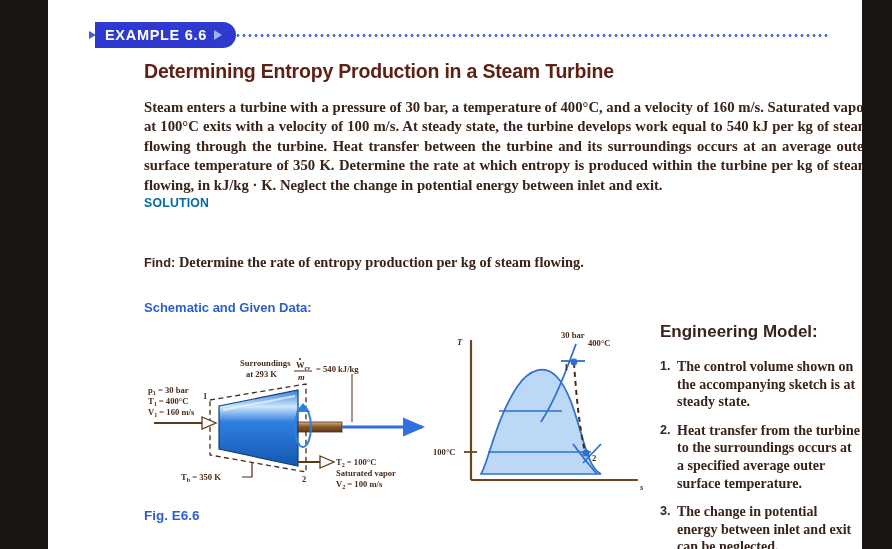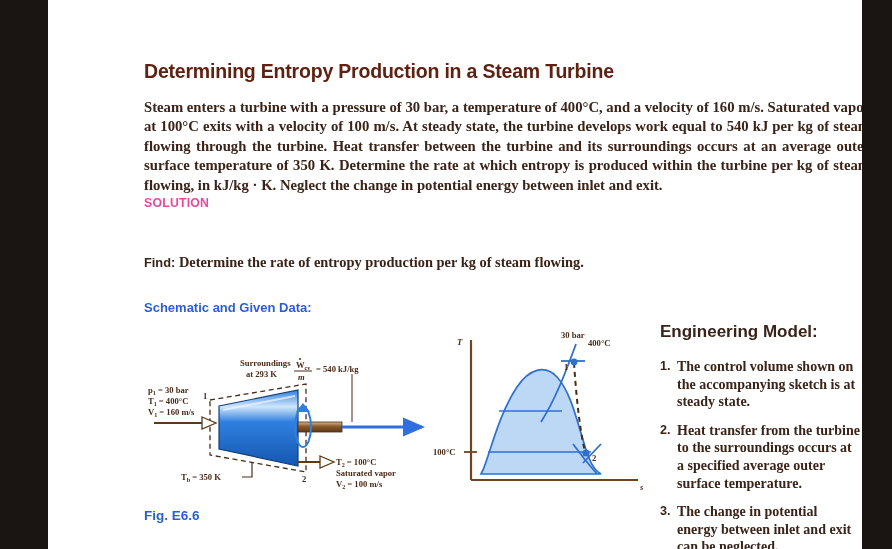--- a/index.html
+++ b/index.html
@@ -18,21 +18,21 @@
         border-top:4px solid transparent;border-bottom:4px solid transparent;}
   .dotrule{position:absolute;left:140px;top:12px;right:0;height:3px;
            background-image:radial-gradient(circle, #4e6fe0 0 1.4px, transparent 1.6px);
            background-size:6px 3px;background-repeat:repeat-x;}
 
   
   #title{position:absolute;left:96px;top:60px;width:700px;color:#5e2112;
          font-family:"Liberation Sans",sans-serif;font-weight:bold;font-size:19.5px;letter-spacing:-.2px;}
   #intro{position:absolute;left:96px;top:98px;width:726px;color:#3a2318;
          font-size:14.7px;line-height:19.4px;text-align:justify;font-weight:bold;}
-  #soln{position:absolute;left:96px;top:196px;color:#ec4899;
+  #soln{position:absolute;left:96px;top:196px;color:#0369a1;
         font-family:"Liberation Sans",sans-serif;font-weight:bold;font-size:12.3px;letter-spacing:.2px;}
   .kv{position:absolute;left:96px;color:#3a2318;font-size:14.4px;font-weight:bold;}
   .kv b{font-family:"Liberation Sans",sans-serif;font-size:12.8px;}
   #known{top:218px;}  #find{top:245px;margin-top:9px;}
   #sgd{position:absolute;left:96px;top:300px;color:#2b5fd0;
        font-family:"Liberation Sans",sans-serif;font-weight:bold;font-size:13px;}
   #figcap{position:absolute;left:96px;top:508px;color:#2b5fd0;
           font-family:"Liberation Sans",sans-serif;font-weight:bold;font-size:13.5px;}
 
   
@@ -47,20 +47,28 @@
   #ts{position:absolute;left:385px;top:322px;width:225px;height:185px;}
   svg{overflow:visible;}
   .stxt{font-family:"Liberation Serif",serif;font-weight:bold;fill:#4a2b18;font-size:8.6px;}
   .ssub{font-size:6.2px;}
 </style>
 </head>
 <body>
 
 <div id="page">
 
+  <div id="hdr">
+    <div class="badge">
+      <span class="ldot"></span>
+      <span class="lbl">EXAMPLE 6.6</span>
+      <span class="tri"></span>
+    </div>
+    <div class="dotrule"></div>
+  </div>
 
   <div id="title">Determining Entropy Production in a Steam Turbine</div>
   <div id="intro">Steam enters a turbine with a pressure of 30 bar, a temperature of 400°C, and a velocity of 160 m/s. Saturated vapor at 100°C exits with a velocity of 100 m/s. At steady state, the turbine develops work equal to 540 kJ per kg of steam flowing through the turbine. Heat transfer between the turbine and its surroundings occurs at an average outer surface temperature of 350 K. Determine the rate at which entropy is produced within the turbine per kg of steam flowing, in kJ/kg · K. Neglect the change in potential energy between inlet and exit.</div>
 
   <div id="soln">SOLUTION</div>
   <div class="kv" id="find">
     <b>Find:</b>
     <span>Determine the rate of entropy production per kg of steam flowing.</span>
   </div>
 

